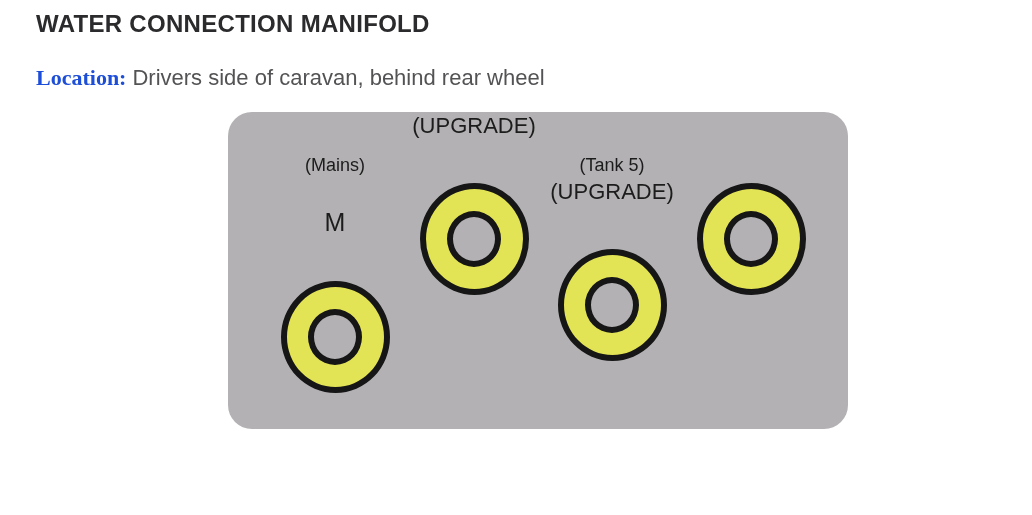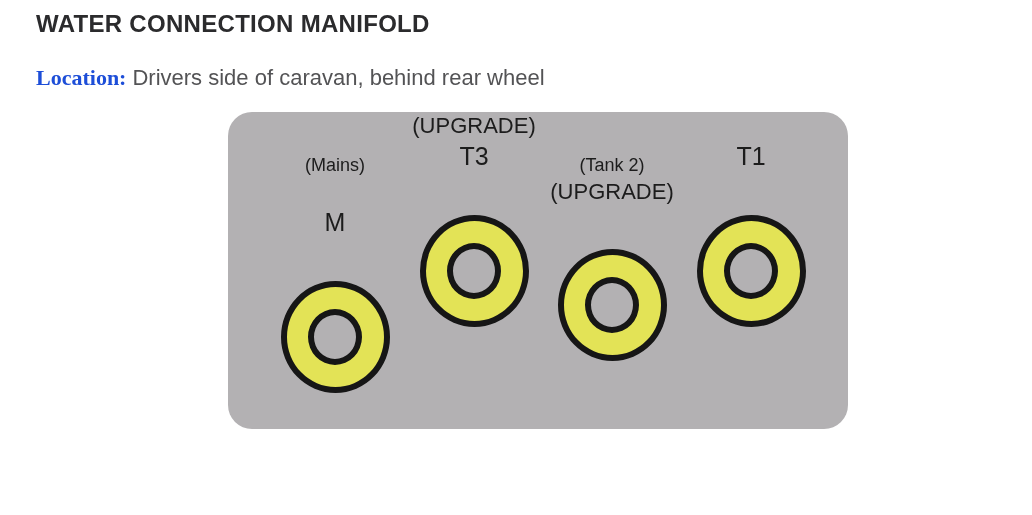--- a/index.html
+++ b/index.html
@@ -122,41 +122,39 @@
       <div class="port-code">M</div>
       <div class="port-wrap">
         <div class="port">
           <div class="hole"></div>
         </div>
       </div>
     </div>
 
     <div class="col col-1">
       <div class="port-upgrade">(UPGRADE)</div>
-      <div class="port-code">T3</div>
       <div class="port-wrap">
         <div class="port">
           <div class="hole"></div>
         </div>
       </div>
     </div>
 
     <div class="col col-2">
-      <div class="port-name">(Tank 2)</div>
+      <div class="port-name">(Tank 5)</div>
       <div class="port-upgrade">(UPGRADE)</div>
       <div class="port-wrap">
         <div class="port">
           <div class="hole"></div>
         </div>
       </div>
     </div>
 
     <div class="col col-3">
       <div class="port-upgrade"></div>
-      <div class="port-code">T1</div>
       <div class="port-wrap">
         <div class="port">
           <div class="hole"></div>
         </div>
       </div>
     </div>
 
   </div>
 </div>
 

